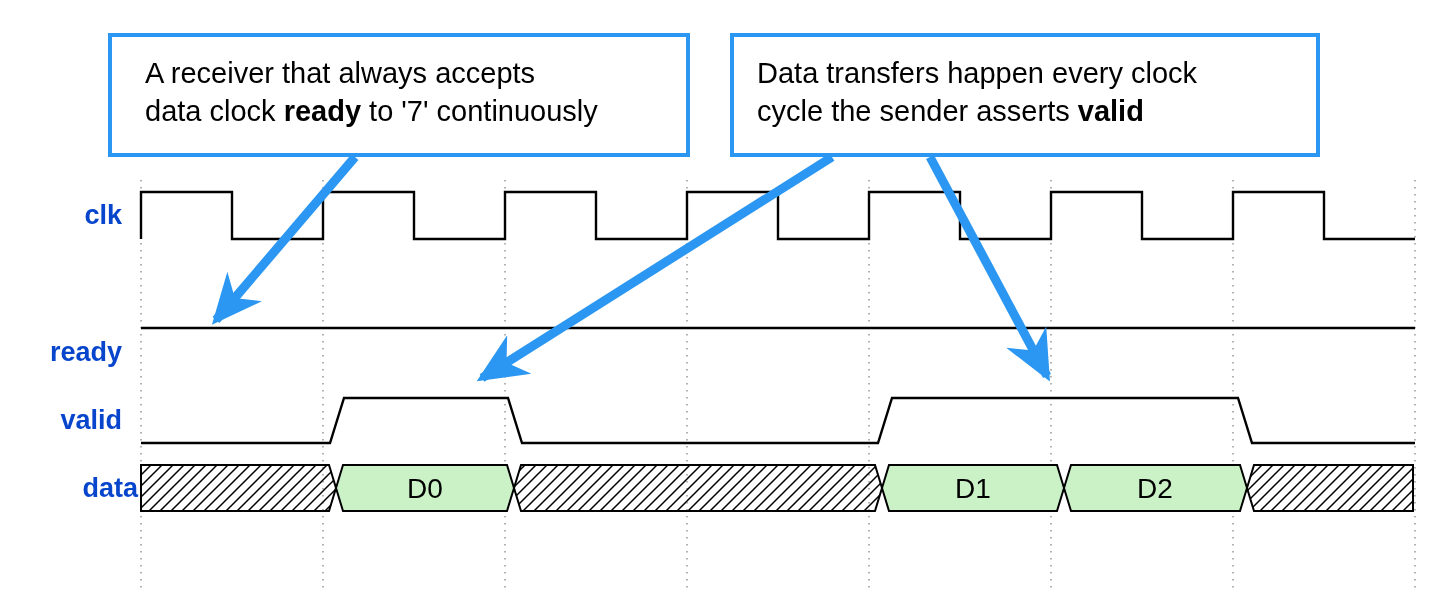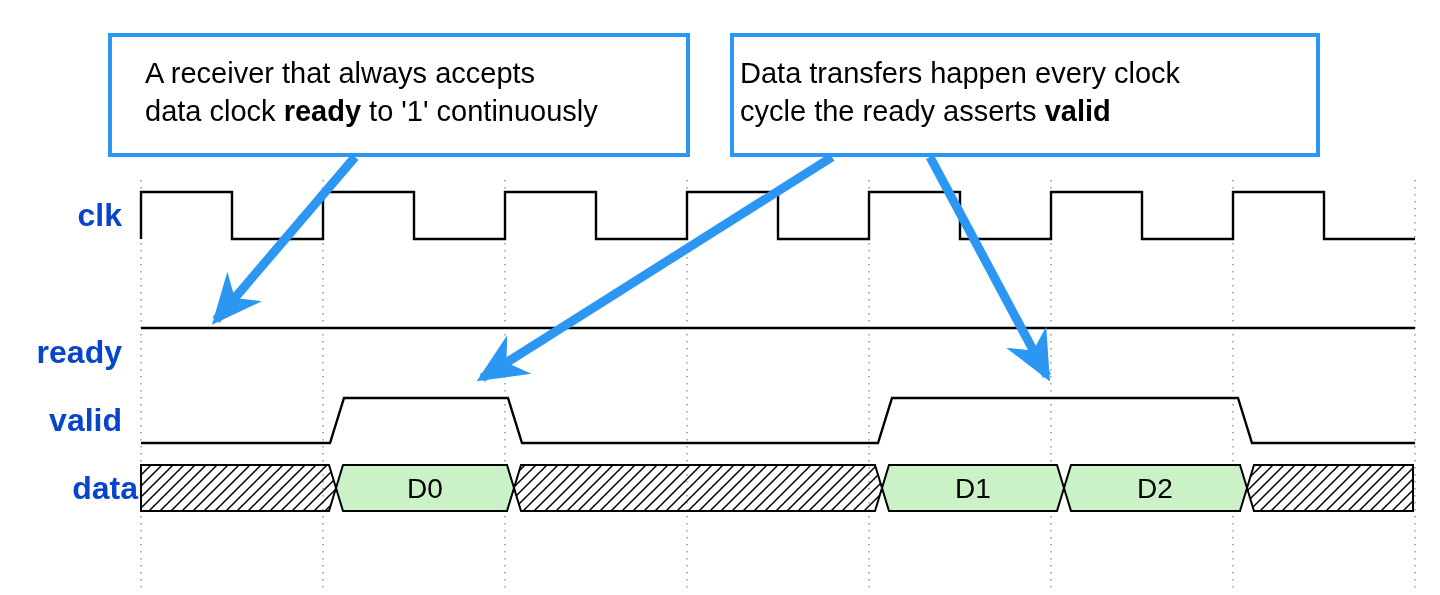--- a/index.html
+++ b/index.html
@@ -18,28 +18,28 @@
     top: 33px;
     height: 124px;
     background: #ffffff;
     border: 4px solid #2B97F2;
     color: #000000;
     font-size: 29px;
     line-height: 38px;
     padding-top: 17px;
   }
   #callout-1 { left: 108px; width: 582px; padding-left: 33px; }
-  #callout-2 { left: 730px; width: 590px; padding-left: 6px; }
+  #callout-2 { left: 730px; width: 590px; padding-left: 23px; }
   .callout b { font-weight: bold; }
   .sig-label {
     position: absolute;
     left: 0;
     width: 122px;
     text-align: right;
-    font-size: 32px;
+    font-size: 27px;
     font-weight: bold;
     color: #0645CC;
     line-height: 28px;
   }
   #label-clk   { top: 201px; }
   #label-ready { top: 338px; }
   #label-valid { top: 406px; }
   #label-data  { top: 474px; margin-left: 16px; }
   .bus-label {
     font-size: 28px;
@@ -98,20 +98,20 @@
     </g>
   </svg>
 
   <div class="sig-label" id="label-clk">clk</div>
   <div class="sig-label" id="label-ready">ready</div>
   <div class="sig-label" id="label-valid">valid</div>
   <div class="sig-label" id="label-data">data</div>
 
   <div class="callout" id="callout-1">
     <div>A receiver that always accepts</div>
-    <div><span>data clock </span><b>ready</b><span> to '1' continuously</span></div>
+    <div><span>data clock </span><b>ready</b><span> to '7' continuously</span></div>
   </div>
   <div class="callout" id="callout-2">
     <div>Data transfers happen every clock</div>
-    <div><span>cycle the ready asserts </span><b>valid</b><span></span></div>
+    <div><span>cycle the sender asserts </span><b>valid</b><span></span></div>
   </div>
 
 </div>
 
 </body></html>

